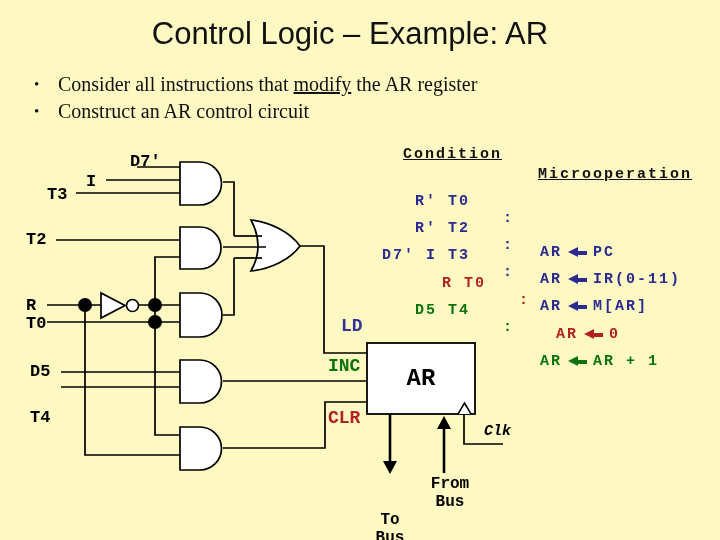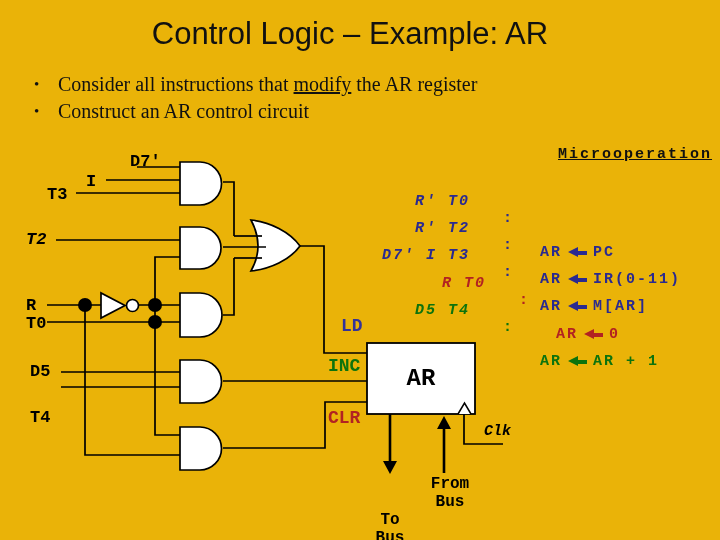--- a/index.html
+++ b/index.html
@@ -1,16 +1,16 @@
 <!DOCTYPE html>
 <html><head>
 <meta charset="utf-8">
 <style>
   html,body{margin:0;padding:0;background:#fff;}
-  .slide{position:relative;width:720px;height:540px;background:#eab308;overflow:hidden;
+  .slide{position:relative;width:720px;height:540px;background:#fef9c3;overflow:hidden;
          font-family:"Liberation Sans",sans-serif;}
 
   
   .title{position:absolute;left:0;top:16px;width:700px;text-align:center;
          font-size:31px;color:#111;font-family:"Liberation Sans",sans-serif;}
   .bullets{position:absolute;left:34px;top:71px;}
   .bullet{display:flex;font-family:"Liberation Serif",serif;font-size:20px;
           color:#111;line-height:27px;}
   .bullet .dot{width:24px;font-size:15px;line-height:27px;}
   .u{text-decoration:underline;}
@@ -28,23 +28,23 @@
   .buslabel{position:absolute;top:475px;text-align:center;
             font-family:"Liberation Mono",monospace;font-weight:bold;font-size:16px;
             color:#000;line-height:18px;}
   .buslabel span{display:block;}
 
   
   .ttext{font-family:"Liberation Mono",monospace;font-weight:bold;font-size:15px;
          letter-spacing:2px;white-space:pre;}
   .thead{position:absolute;top:146px;color:#111;text-decoration:underline;}
   .thead.cond-h{left:403px;}
-  .thead.micro-h{left:558px;}
+  .thead.micro-h{left:538px;margin-top:20px;}
   .trow{position:absolute;left:0;width:720px;height:17px;}
-  .trow .cond{position:absolute;left:355px;width:115px;text-align:right;font-style:italic;}
+  .trow .cond{position:absolute;left:355px;width:115px;text-align:right;}
   .trow .colon{position:absolute;left:503px;}
   .trow .micro{position:absolute;left:540px;display:flex;align-items:center;gap:6px;}
   .arrow-icon{position:relative;display:inline-block;width:19px;height:11px;}
   .arrow-icon::before{content:"";position:absolute;left:0;top:0;
      border-top:5.5px solid transparent;border-bottom:5.5px solid transparent;
      border-right:10px solid currentColor;}
   .arrow-icon::after{content:"";position:absolute;left:8px;top:3.5px;width:11px;height:4px;
      background:currentColor;}
 </style>
 </head>
@@ -130,21 +130,21 @@
     </div>
     <div class="bullet">
       <span class="dot">•</span>
       <span><span>Construct an AR control circuit</span><span class="u"></span><span></span></span>
     </div>
   </div>
 
   <span class="clabel" style="left:94px;top:152px;margin-left:36px;">D7'</span>
   <span class="clabel" style="left:86px;top:172px;">I</span>
   <span class="clabel" style="left:47px;top:185px;">T3</span>
-  <span class="clabel" style="left:26px;top:230px;font-style:italic;">T2</span>
+  <span class="clabel" style="left:26px;top:230px;">T2</span>
   <span class="clabel" style="left:26px;top:296px;">R</span>
   <span class="clabel" style="left:26px;top:314px;">T0</span>
   <span class="clabel" style="left:30px;top:362px;">D5</span>
   <span class="clabel" style="left:30px;top:380px;margin-top:28px;">T4</span>
 
   <span class="clabel ctrl" style="left: 341px; top: 316px; color: rgb(51, 51, 153);">LD</span>
   <span class="clabel ctrl" style="left: 328px; top: 356px; color: rgb(13, 115, 13);">INC</span>
   <span class="clabel ctrl" style="left: 328px; top: 408px; color: rgb(178, 34, 34);">CLR</span>
 
   <span class="arlabel">AR</span>
@@ -152,20 +152,21 @@
 
   <div class="buslabel" style="left:364px;width:52px;margin-top:36px;">
     <span>To</span>
       <span>Bus</span>
   </div>
   <div class="buslabel" style="left:420px;width:60px;">
     <span>From</span>
       <span>Bus</span>
   </div>
 
+  <span class="ttext thead cond-h">Condition</span>
   <span class="ttext thead micro-h">Microoperation</span>
 
   <div class="trow ttext" style="top: 176px; color: rgb(42, 42, 144);">
     <span class="cond">R' T0</span>
     <span class="colon">:</span>
     <span class="micro">
       <span>AR</span><span class="arrow-icon"></span><span>PC</span>
     </span>
   </div>
   <div class="trow ttext" style="top: 203px; color: rgb(42, 42, 144);">

